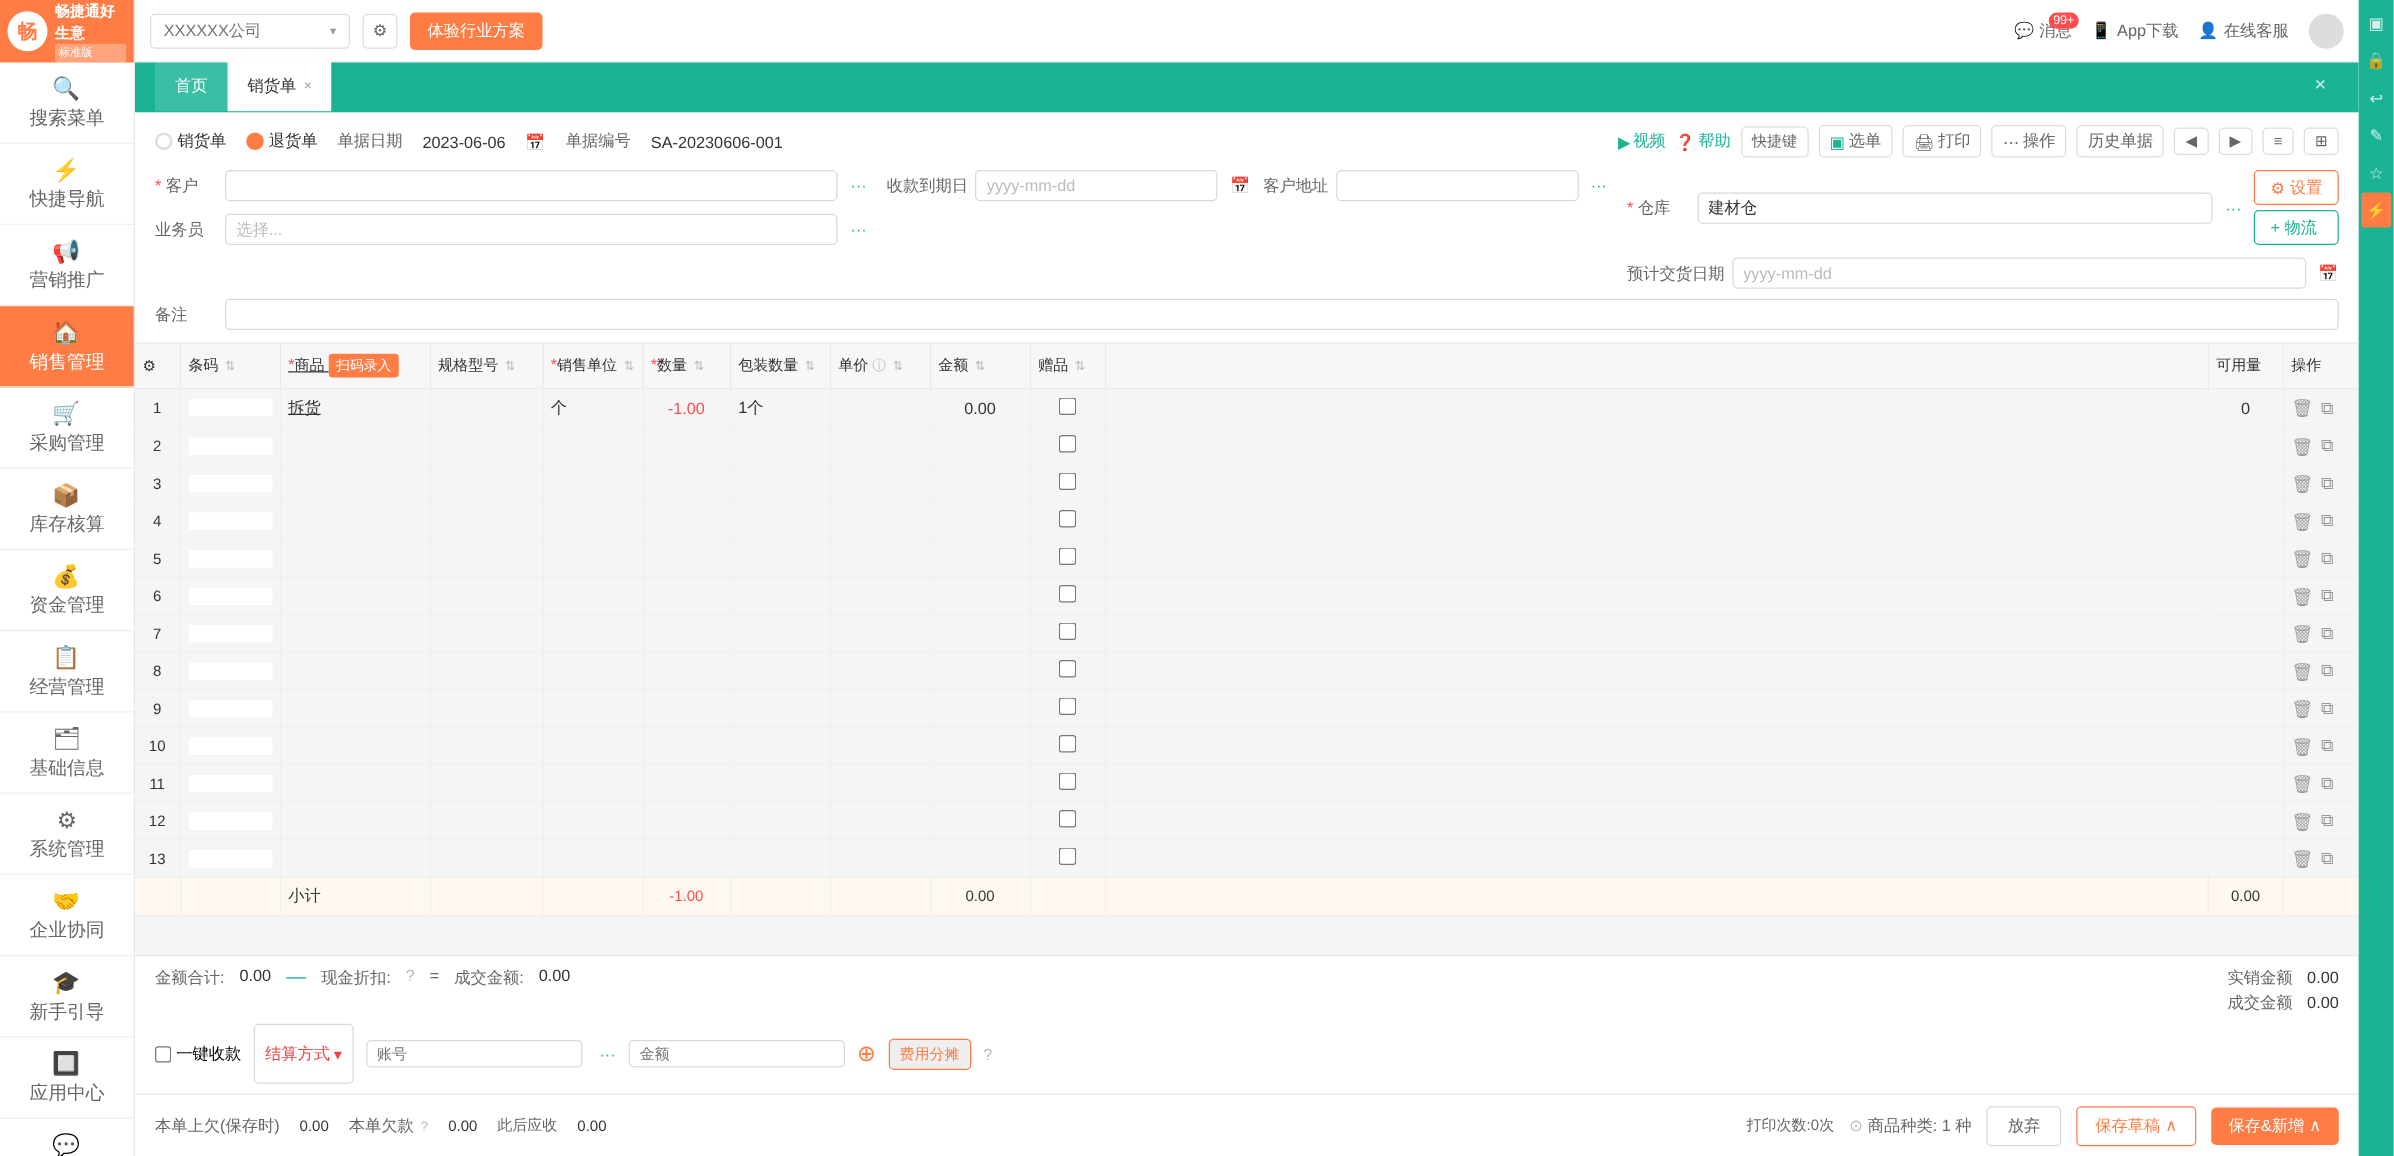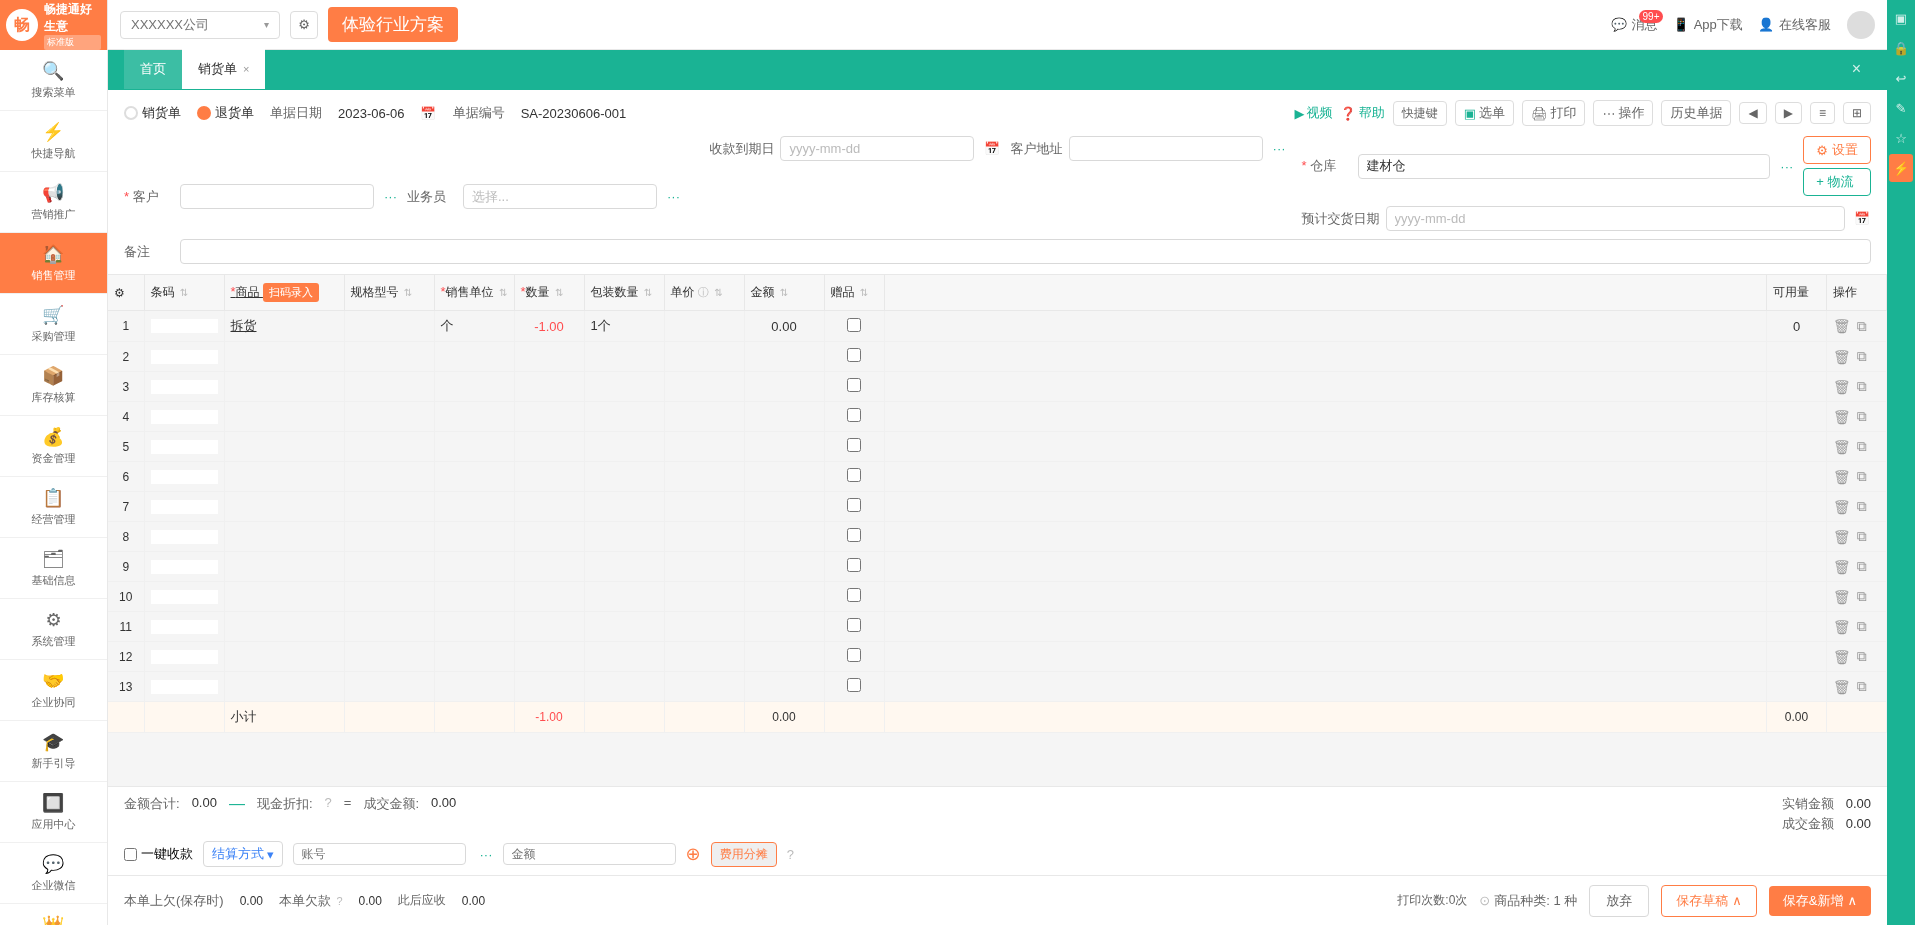--- a/index.html
+++ b/index.html
@@ -6,32 +6,32 @@
     body { display: flex; height: 925px; overflow: hidden; background: #f5f5f5; }
 
     
     .sidebar { width: 108px; background: #fff; display: flex; flex-direction: column; border-right: 1px solid #e8e8e8; height: 100%; }
     .sidebar-logo { background: #ff7d45; padding: 8px 6px; display: flex; align-items: center; gap: 6px; height: 50px; }
     .sidebar-logo-icon { width: 32px; height: 32px; background: #fff; border-radius: 50%; display: flex; align-items: center; justify-content: center; color: #ff7d45; font-size: 16px; font-weight: bold; flex-shrink: 0; }
     .sidebar-logo-badge { background: rgba(255,255,255,0.3); color: #fff; font-size: 9px; padding: 1px 3px; border-radius: 2px; }
     .sidebar-item { display: flex; flex-direction: column; align-items: center; padding: 10px 4px; cursor: pointer; color: #666; border-bottom: 1px solid #f0f0f0; }
     .sidebar-item.active { background: #ff7d45; color: #fff; }
     .sidebar-item-icon { font-size: 18px; margin-bottom: 3px; }
-    .sidebar-item-label { font-size: 11px; text-align: left; }
+    .sidebar-item-label { font-size: 15px; text-align: left; }
 
     
     .main { flex: 1; display: flex; flex-direction: column; height: 100%; overflow: hidden; }
 
     
     .topbar { height: 50px; background: #fff; display: flex; align-items: center; padding: 0 12px; border-bottom: 1px solid #e8e8e8; gap: 10px; }
     .company-selector { display: flex; align-items: center; gap: 6px; border: 1px solid #ddd; border-radius: 4px; padding: 4px 10px; cursor: pointer; min-width: 160px; }
     .company-name { font-size: 13px; color: #737373; flex: 1; }
     .chevron-down { color: #999; font-size: 10px; }
     .gear-btn { width: 28px; height: 28px; border: 1px solid #ddd; border-radius: 4px; display: flex; align-items: center; justify-content: center; cursor: pointer; color: #666; }
-    .experience-btn { background: #ff7d45; color: #fff; border: none; border-radius: 4px; padding: 6px 14px; cursor: pointer; font-size: 17px; }
+    .experience-btn { background: #ff7d45; color: #fff; border: none; border-radius: 4px; padding: 6px 14px; cursor: pointer; font-size: 13px; }
     .topbar-right { margin-left: auto; display: flex; align-items: center; gap: 16px; }
     .topbar-right-item { display: flex; align-items: center; gap: 4px; color: #666; cursor: pointer; font-size: 12px; position: relative; }
     .badge { background: #ff4d4f; color: #fff; border-radius: 8px; font-size: 10px; padding: 1px 4px; position: absolute; top: -6px; right: -6px; }
     .avatar { width: 28px; height: 28px; background: #ddd; border-radius: 50%; }
 
     
     .tabbar { height: 40px; background: #1ab394; display: flex; align-items: center; padding: 16px; border-bottom: 2px solid #1ab394; }
     .tab { padding: 0 16px; height: 40px; display: flex; align-items: center; cursor: pointer; color: rgba(255,255,255,0.8); font-size: 13px; gap: 6px; }
     .tab.home { color: #fff; background: rgba(255,255,255,0.15); }
     .tab.active { background: #fff; color: #333; }
@@ -93,21 +93,21 @@
     
     .bottom-summary { background: #fff; border-top: 1px solid #e8e8e8; padding: 8px 16px; }
     .summary-row1 { display: flex; align-items: flex-start; gap: 12px; margin-bottom: 8px; }
     .summary-label { color: #666; }
     .summary-value { color: #333; font-weight: 500; }
     .minus-icon { color: #1ab394; font-size: 16px; }
     .equals-icon { color: #666; }
     .summary-right { margin-left: auto; text-align: right; }
     .summary-row2 { display: flex; align-items: center; gap: 10px; }
     .one-click-pay { display: flex; align-items: center; gap: 4px; }
-    .pay-method { border: 1px solid #d9d9d9; border-radius: 4px; padding: 3px 8px; color: #3b82f6; font-size: 12px; cursor: pointer; display: flex; align-items: center; gap: 3px; }
+    .pay-method { border: 1px solid #d9d9d9; border-radius: 4px; padding: 14px 8px; color: #ef4444; font-size: 12px; cursor: pointer; display: flex; align-items: center; gap: 3px; }
     .account-input { border: 1px solid #d9d9d9; border-radius: 4px; padding: 3px 8px; color: #bbb; font-size: 12px; min-width: 60px; }
     .amount-input { border: 1px solid #d9d9d9; border-radius: 4px; padding: 3px 8px; min-width: 80px; font-size: 12px; }
     .add-btn { color: #ff7d45; cursor: pointer; font-size: 18px; }
     .fee-split-btn { border: 1px solid #ff7d45; color: #ff7d45; border-radius: 4px; padding: 3px 8px; cursor: pointer; font-size: 12px; }
     .help-icon { color: #bbb; cursor: pointer; }
 
     
     .footer-bar { height: 50px; background: #fff; border-top: 1px solid #e8e8e8; display: flex; align-items: center; padding: 0 16px; gap: 16px; }
     .footer-info { display: flex; align-items: center; gap: 16px; }
     .footer-label { color: #666; font-size: 12px; }
@@ -292,21 +292,21 @@
             <span>历史单据</span>
           </button>
           <button class="action-btn">◀</button>
           <button class="action-btn">▶</button>
           <button class="action-btn">≡</button>
           <button class="action-btn">⊞</button>
         </div>
       </div>
 
       <div style="display:grid;grid-template-columns:1fr 1fr 1fr;gap:10px 16px;align-items:start;">
-        <div style="display:flex;flex-direction:row;gap:10px;margin-top:48px;">
+        <div style="display:flex;flex-direction:column;gap:10px;">
           <div class="form-row">
             <span class="form-label"><span class="required">*</span> <span>客户</span></span>
             <input class="form-input" style="flex: 1 1 0%;" placeholder="">
             <span class="form-dots">···</span>
           </div>
           <div class="form-row">
             <span class="form-label"><span>业务员</span></span>
             <input class="form-input" style="flex: 1 1 0%;" placeholder="选择...">
             <span class="form-dots">···</span>
           </div>

